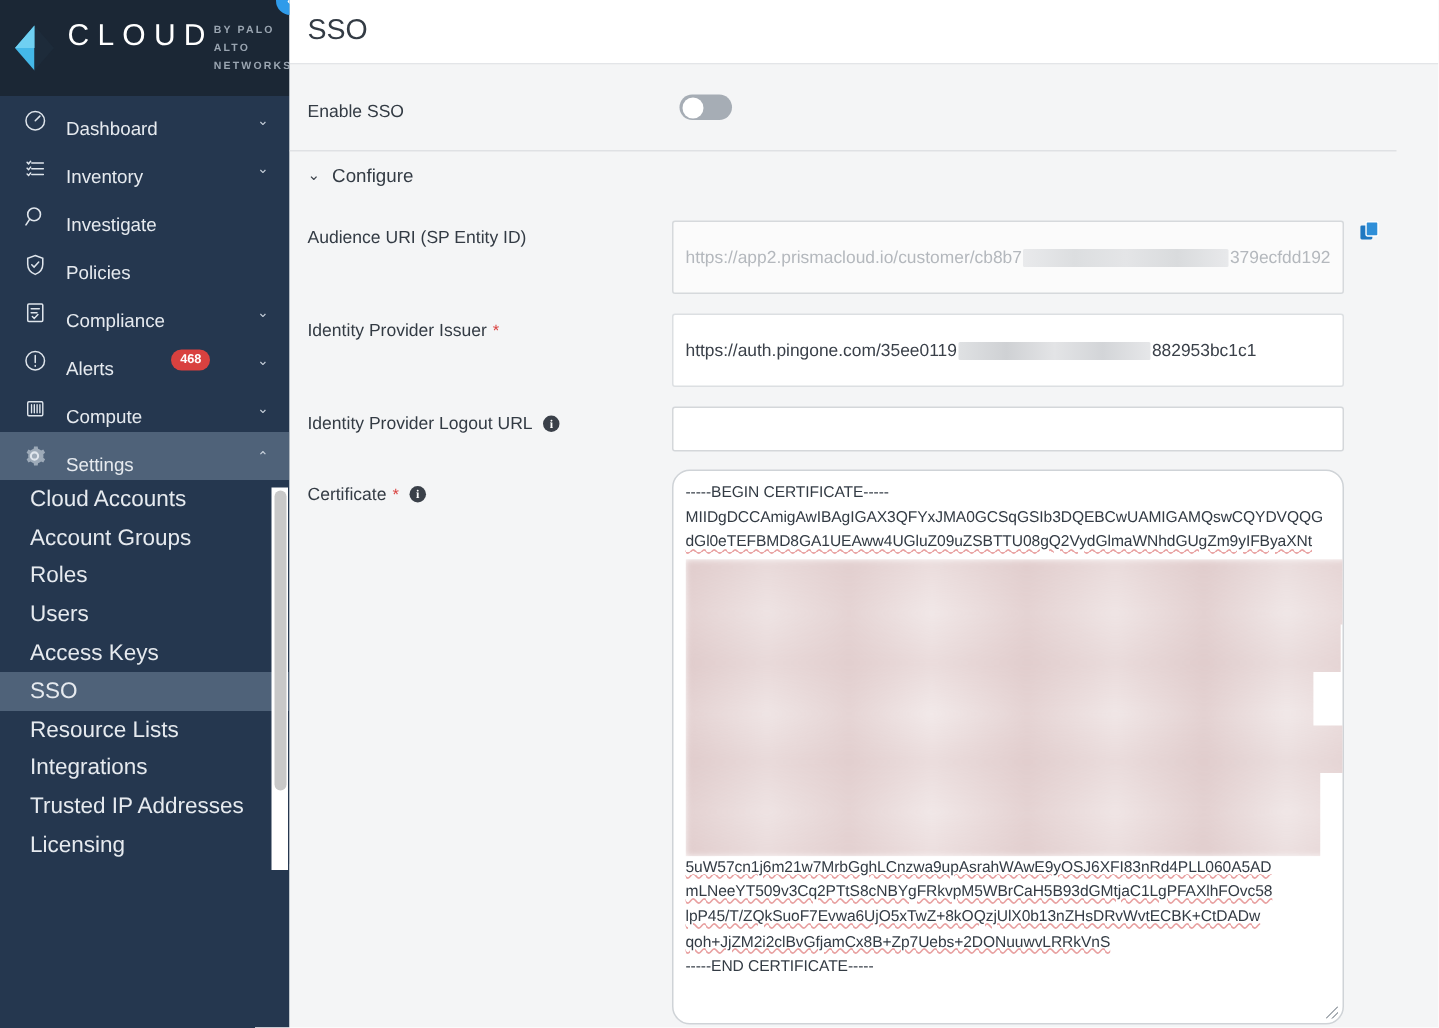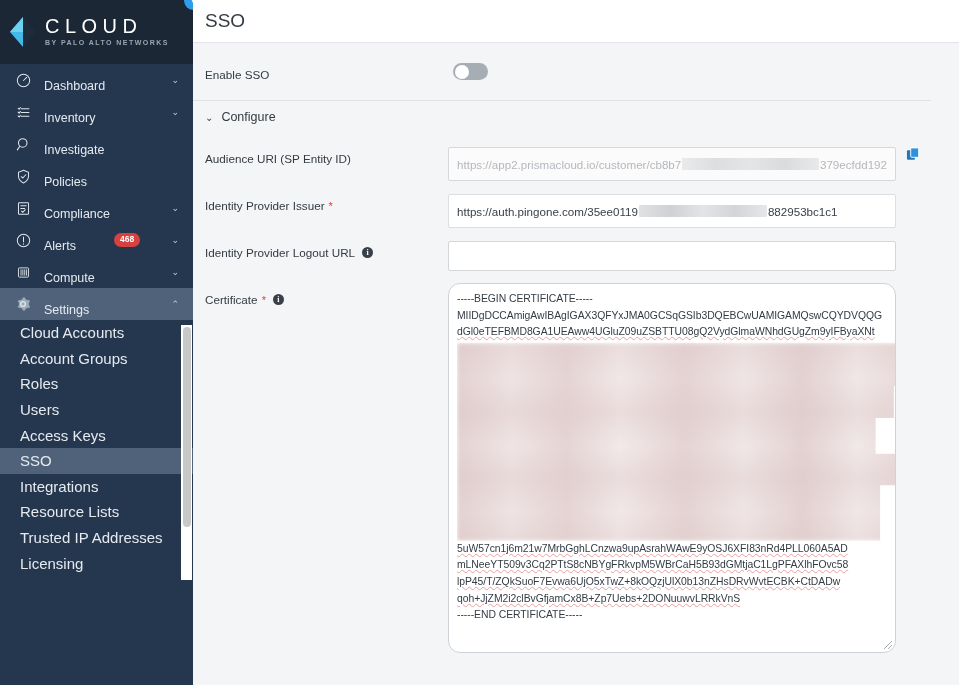--- a/index.html
+++ b/index.html
@@ -21,21 +21,21 @@
   }
   .logo-area {
     height: 64px;
     background: #1b2735;
     display: flex;
     align-items: center;
     padding-left: 8px;
     gap: 7px;
   }
   .logo-mark { width: 30px; height: 32px; flex: 0 0 30px; }
-  .logo-text { display: flex; flex-direction: column; justify-content: center; }
+  .logo-text { display: flex; flex-direction: row; justify-content: center; }
   .logo-word {
     color: #ffffff;
     font-size: 20px;
     letter-spacing: 5.5px;
     font-weight: 400;
     line-height: 20px;
   }
   .logo-sub {
     color: #9aa5b1;
     font-size: 7px;
@@ -219,21 +219,21 @@
     gap: 8px;
     cursor: pointer;
   }
   .configure-chev { font-size: 10px; color: #3a4049; }
   .configure-label { font-size: 12.5px; color: #333b44; }
 
   
   .field-row { margin-bottom: 13px; }
   .inp {
     flex: 1 1 auto;
-    height: 34px;
+    height: 49px;
     border: 1px solid #d6d9dc;
     border-radius: 2px;
     background: #fbfbfb;
     display: flex;
     align-items: center;
     padding: 0 8px;
     font-size: 11.6px;
     color: #b4b8bd;
     position: relative;
     overflow: hidden;
@@ -442,24 +442,24 @@
       <div class="sub-item">
           <span>Users</span>
         </div>
       <div class="sub-item">
           <span>Access Keys</span>
         </div>
       <div class="sub-item active">
           <span>SSO</span>
         </div>
       <div class="sub-item">
+          <span>Resource Lists</span>
+        </div>
+      <div class="sub-item">
           <span>Integrations</span>
-        </div>
-      <div class="sub-item">
-          <span>Resource Lists</span>
         </div>
       <div class="sub-item">
           <span>Trusted IP Addresses</span>
         </div>
       <div class="sub-item">
           <span>Licensing</span>
         </div>
     </div>
 
     <div class="sb-track"></div>

